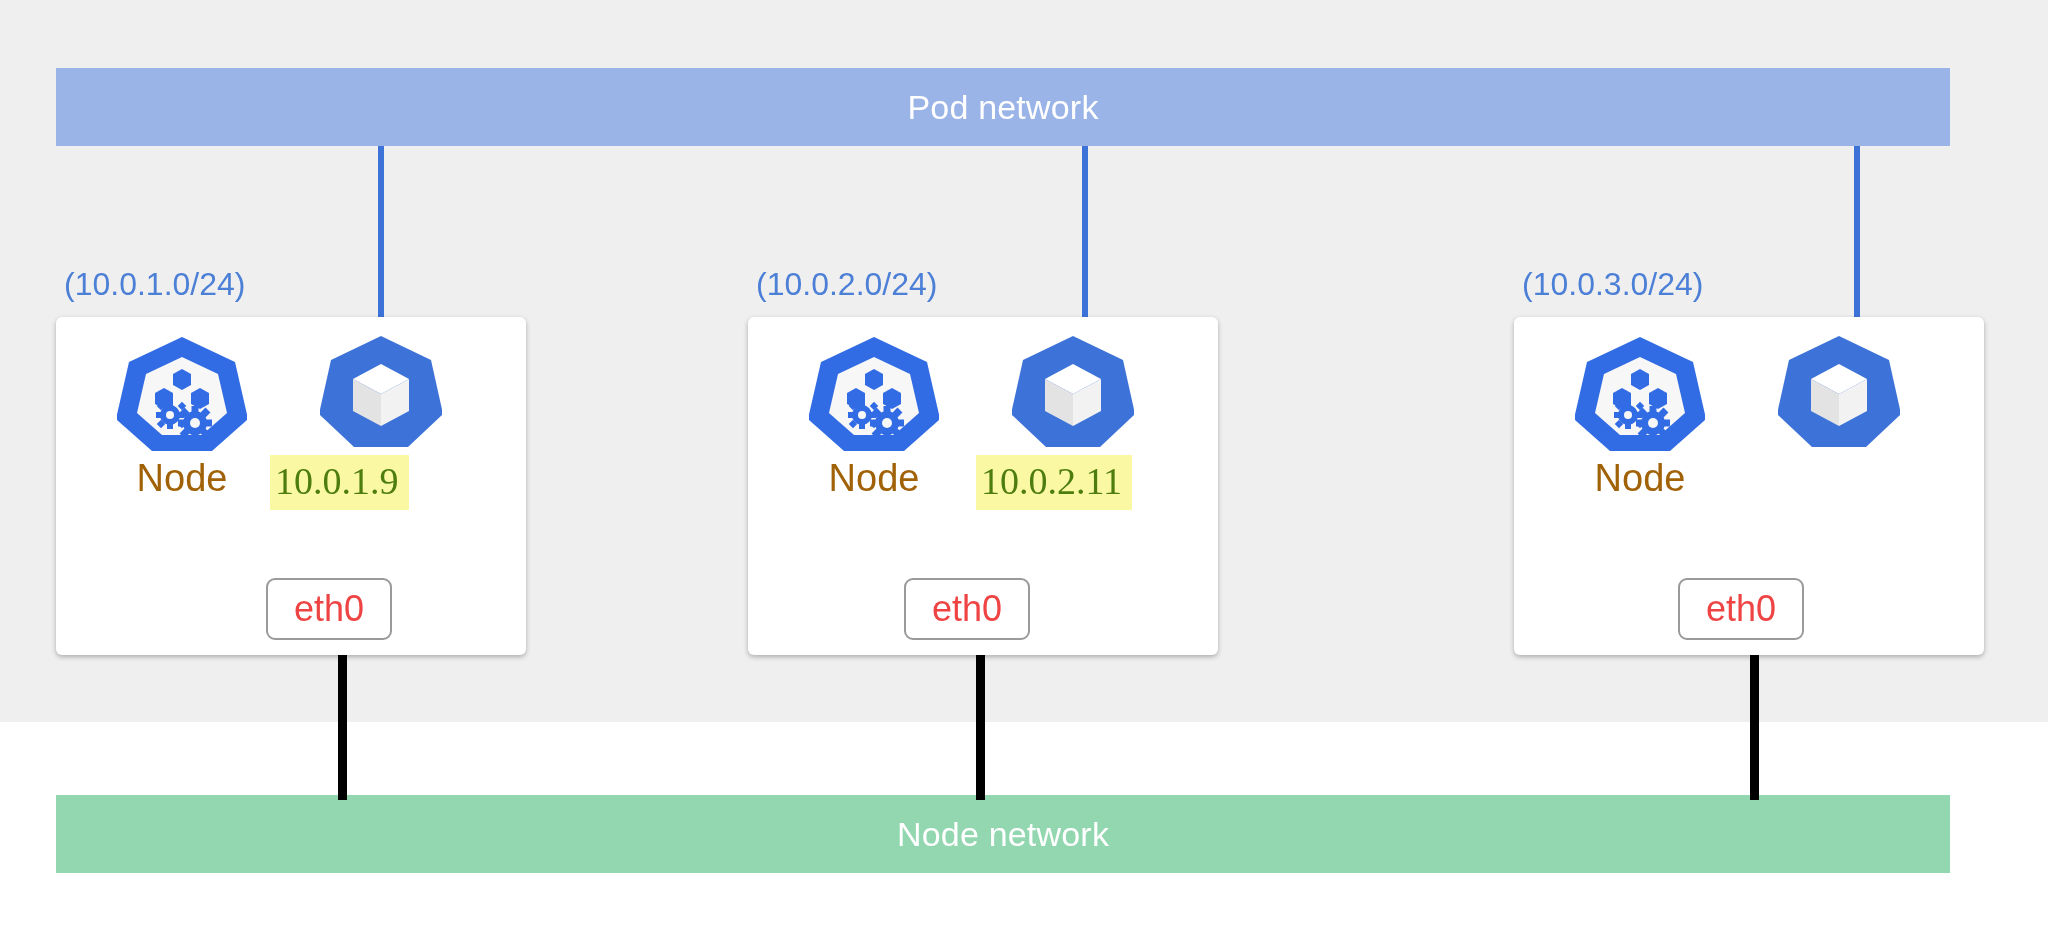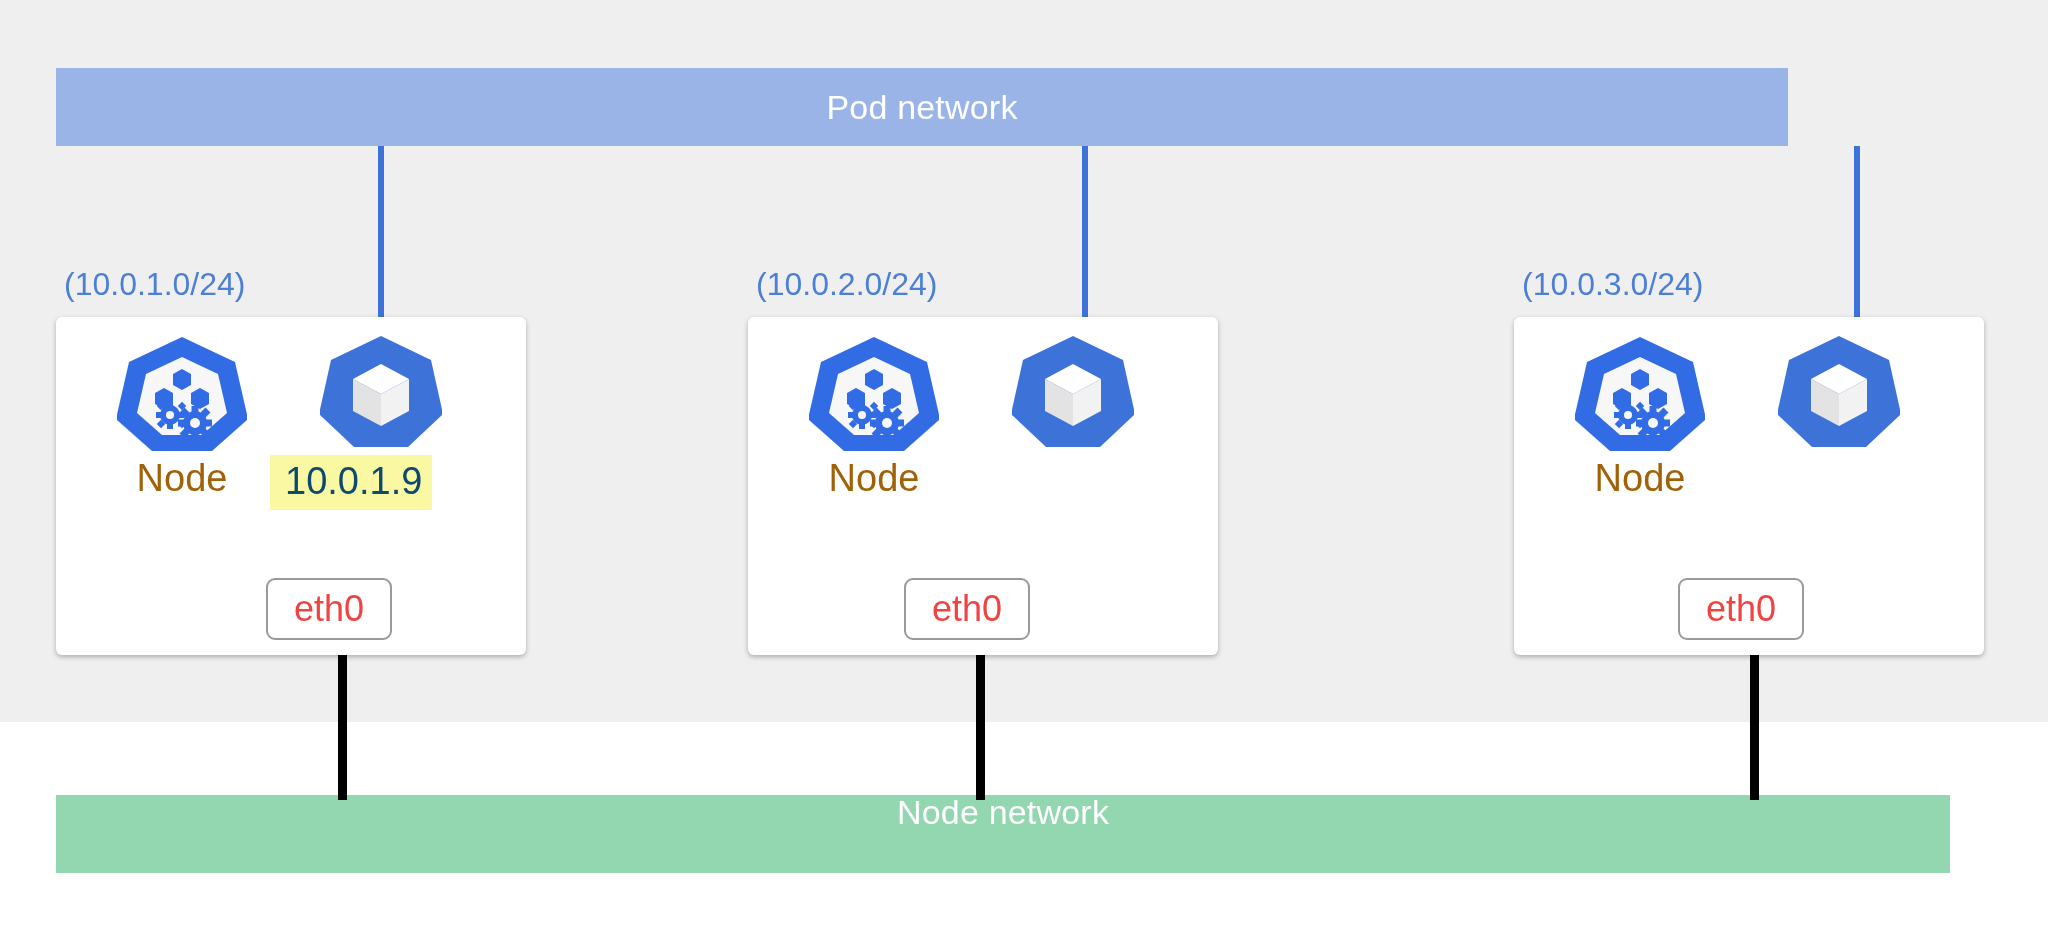--- a/index.html
+++ b/index.html
@@ -24,21 +24,21 @@
     top: 0;
     width: 2048px;
     height: 722px;
     background: #efefef;
   }
   
   .pod-network-bar {
     position: absolute;
     left: 56px;
     top: 68px;
-    width: 1732px;
+    width: 1894px;
     height: 78px;
     background: #9ab4e7;
     display: flex;
     align-items: center;
     justify-content: center;
   }
   .pod-network-bar .band-label {
     color: #ffffff;
     font-size: 34px;
     letter-spacing: 0.2px;
@@ -46,21 +46,21 @@
   }
   
   .node-network-bar {
     position: absolute;
     left: 56px;
     top: 795px;
     width: 1894px;
     height: 78px;
     background: #93d7b0;
     display: flex;
-    align-items: flex-start;
+    align-items: center;
     justify-content: center;
   }
   .node-network-bar .band-label {
     color: #ffffff;
     font-size: 34px;
     letter-spacing: 0.2px;
     line-height: 1;
   }
   
   .node-group {
@@ -121,26 +121,27 @@
     position: absolute;
     top: 334px;
     left: 262px;
     width: 126px;
     text-align: center;
   }
   .pod-icon-wrap svg { display: block; margin: 0 auto; }
   .pod-ip {
     position: absolute;
     top: 455px;
-    color: #0c4a6e;
+    color: #4d7c0f;
     background: #fbf8a4;
     font-size: 38px;
     line-height: 1.28;
-    padding: 2px 10px 4px 15px;
+    padding: 2px 10px 4px 5px;
     white-space: nowrap;
+    font-family: Liberation Serif, serif;
   }
   
   .eth0-chip {
     position: absolute;
     top: 578px;
     height: 62px;
     padding: 0 26px;
     background: #ffffff;
     border: 2px solid #9a9a9a;
     border-radius: 9px;
@@ -294,20 +295,21 @@
           <polygon points="61,2 111,26 123,80 88,113 34,113 -1,80 11,26" fill="#3d73d9"></polygon>
           <g>
             <polygon points="61,30 89,45 61,60 33,45" fill="#ffffff"></polygon>
             <polygon points="33,45 61,60 61,92 33,77" fill="#e3e3e3"></polygon>
             <polygon points="89,45 89,77 61,92 61,60" fill="#f2f2f2"></polygon>
           </g>
         </svg>
       </span>
     </div>
 
+    <div class="pod-ip" style="left:228px;">10.0.2.11</div>
 
     <div class="eth0-chip" style="left:156px;">eth0</div>
   </div>
 
   <div class="node-group" style="left:1514px;">
     <div class="pod-link" style="left:340px; height:192px;"></div>
     <div class="eth-cable" style="left:236px; top:640px; height:160px;"></div>
 
     <div class="cidr-label">(10.0.3.0/24)</div>
 

